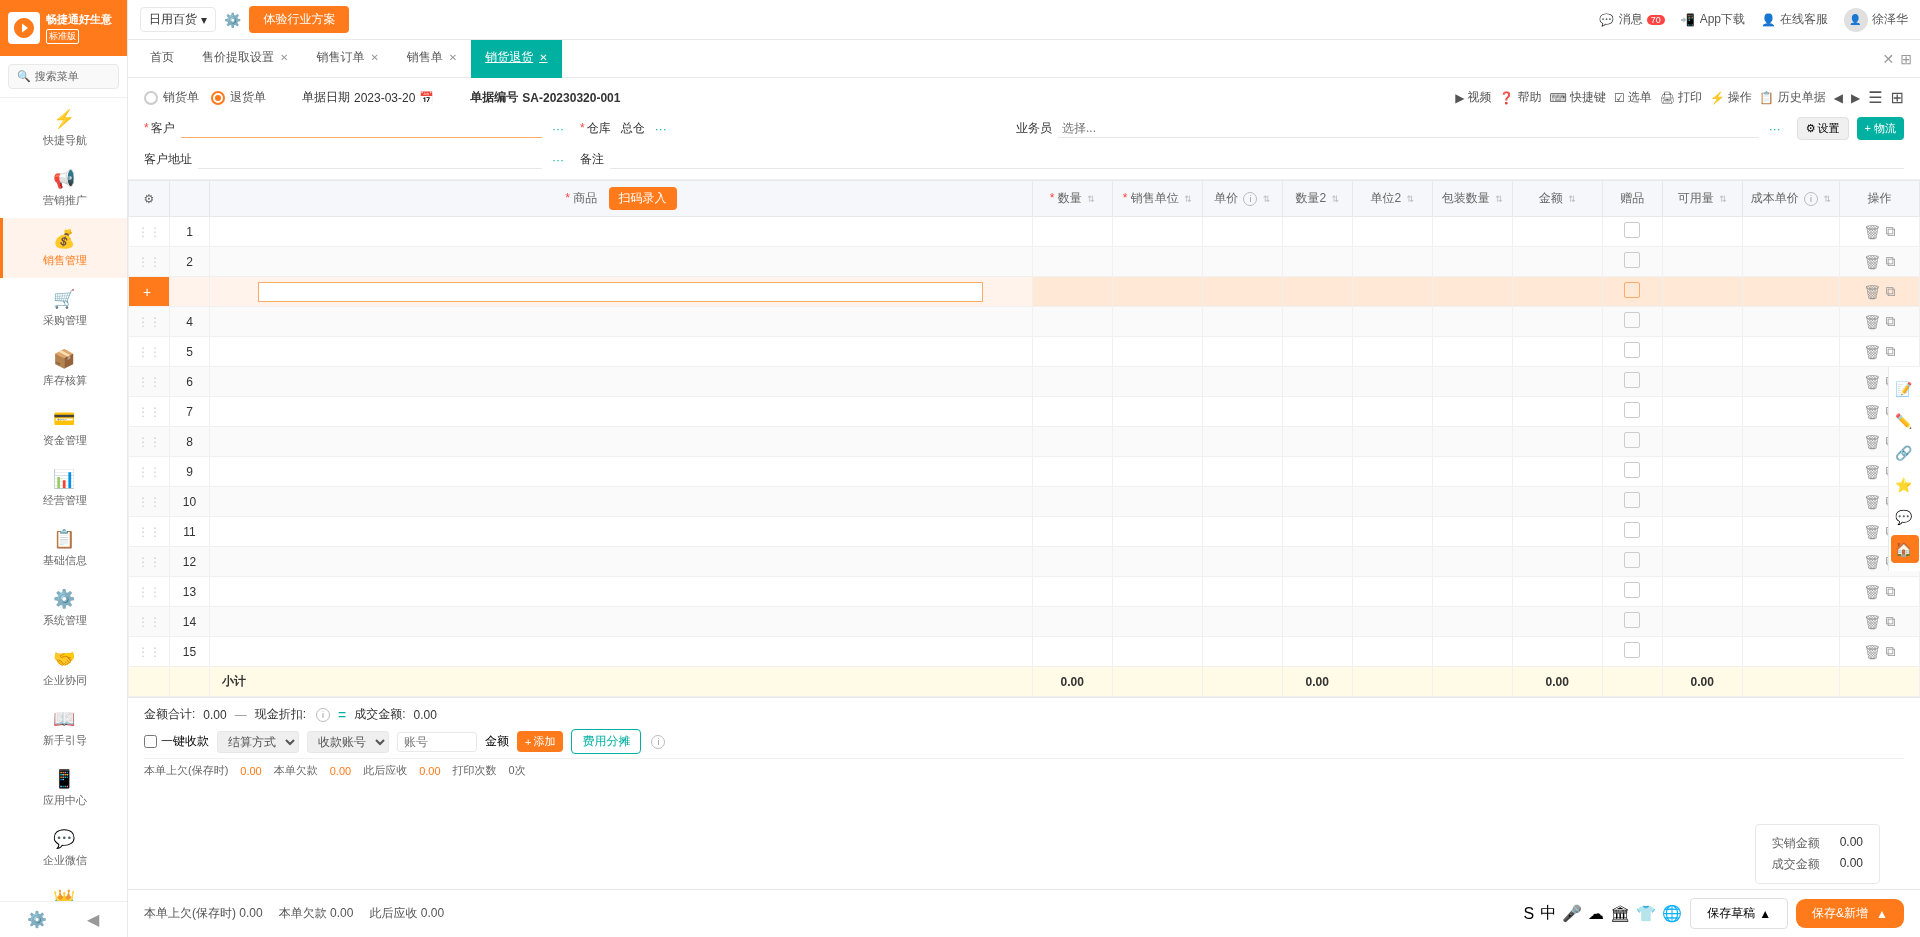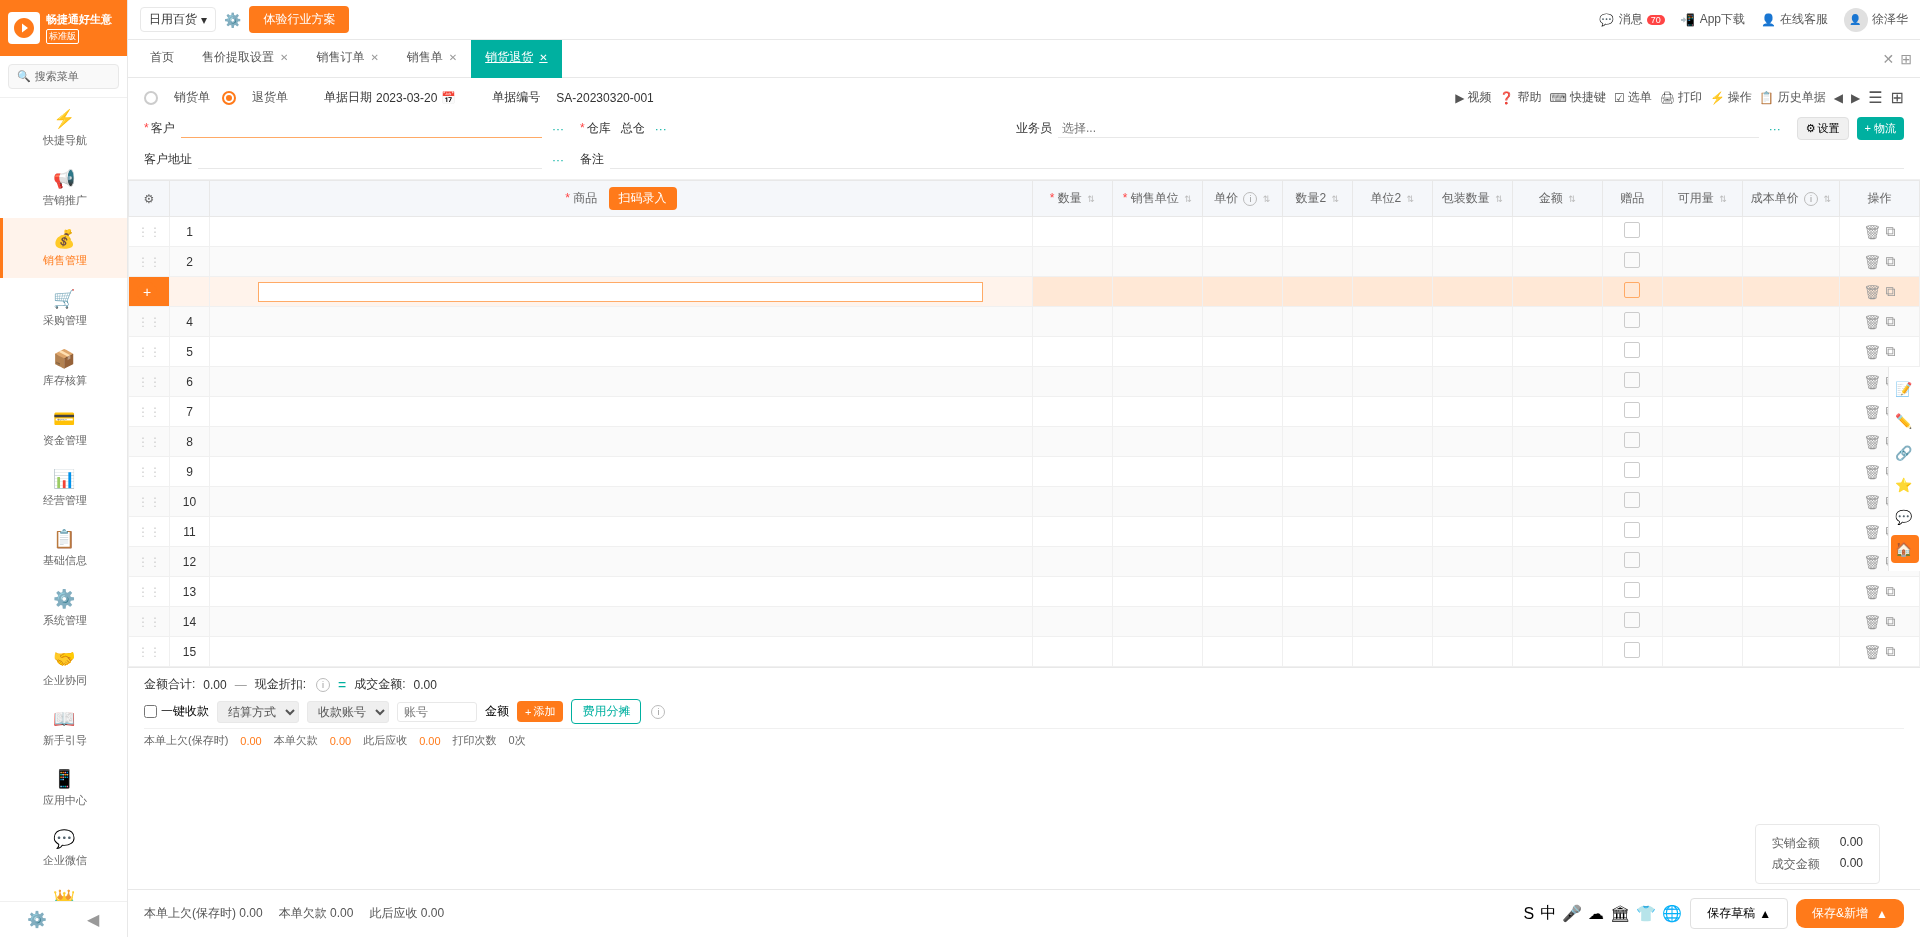--- a/index.html
+++ b/index.html
@@ -43,27 +43,27 @@
     .tabbar-actions { margin-left: auto; display: flex; align-items: center; gap: 6px; }
     .tabbar-action-btn { font-size: 14px; color: #999; cursor: pointer; }
 
     
     .content { flex: 1; overflow-y: auto; background: #fff; padding: 0; }
 
     
     .form-header { padding: 10px 16px 6px; border-bottom: 1px solid #f0f0f0; }
     .form-header-top { display: flex; align-items: center; gap: 16px; margin-bottom: 8px; }
     .radio-group { display: flex; align-items: center; gap: 12px; }
-    .radio-item { display: flex; align-items: center; gap: 16px; cursor: pointer; font-size: 12px; color: #555; }
+    .radio-item { display: flex; align-items: center; gap: 5px; cursor: pointer; font-size: 12px; color: #555; }
     .radio-circle { width: 14px; height: 14px; border-radius: 50%; border: 2px solid #ccc; display: flex; align-items: center; justify-content: center; }
     .radio-circle.checked { border-color: #ff7a1a; }
     .radio-circle.checked::after { content: ''; width: 6px; height: 6px; border-radius: 50%; background: #ff7a1a; }
     .form-date { display: flex; align-items: center; gap: 4px; font-size: 12px; color: #333; margin-left: 20px; }
     .form-date-val { color: #333; font-weight: 500; }
-    .form-id { display: flex; align-items: center; gap: 16px; font-size: 12px; color: #333; margin-left: 20px; }
+    .form-id { display: flex; align-items: center; gap: 4px; font-size: 12px; color: #333; margin-left: 20px; font-weight: bold; }
     .form-actions-right { margin-left: auto; display: flex; align-items: center; gap: 8px; font-size: 12px; color: #555; }
     .form-action-item { display: flex; align-items: center; gap: 3px; cursor: pointer; }
     .form-field { display: flex; align-items: center; gap: 6px; padding: 4px 0; flex: 1; }
     .form-field-label { color: #333; white-space: nowrap; font-size: 12px; }
     .required::before { content: '*'; color: #ff4444; margin-right: 2px; }
     .form-field-input { flex: 1; border: none; border-bottom: 1px solid #e8e8e8; padding: 2px 4px; font-size: 12px; color: #333; outline: none; }
     .form-field-dots { color: #00b0a0; font-size: 12px; cursor: pointer; margin-left: 4px; }
     .form-settings-btn { background: #f0f0f0; border: 1px solid #e0e0e0; border-radius: 4px; padding: 3px 8px; font-size: 11px; cursor: pointer; display: flex; align-items: center; gap: 2px; margin-left: auto; }
     .form-add-btn { background: #00b0a0; color: #fff; border: none; border-radius: 4px; padding: 3px 8px; font-size: 11px; cursor: pointer; margin-left: 4px; }
     .scan-btn { background: #ff7a1a; color: #fff; border: none; border-radius: 4px; padding: 3px 10px; font-size: 12px; cursor: pointer; }
@@ -748,20 +748,36 @@
               <td></td>
               <td></td>
               <td>
                 <div class="ops-btns">
                   <span class="op-btn">🗑</span>
                   <span class="op-btn">⧉</span>
                 </div>
               </td>
             </tr>
 
+          <tr class="subtotal-row">
+            <td class="col-gear"></td>
+            <td class="col-num"></td>
+            <td class="col-product" style="text-align:left; padding-left:12px;">小计</td>
+            <td class="col-qty">0.00</td>
+            <td class="col-unit"></td>
+            <td class="col-price"></td>
+            <td class="col-qty2">0.00</td>
+            <td class="col-unit2"></td>
+            <td class="col-pkg"></td>
+            <td class="col-amount">0.00</td>
+            <td class="col-gift"></td>
+            <td class="col-avail">0.00</td>
+            <td class="col-cost"></td>
+            <td class="col-ops"></td>
+          </tr>
         </tbody>
       </table>
     </div>
 
     <div class="form-footer">
       <div class="footer-top">
         <span>金额合计:</span>
         <span style="color:#333; font-weight:500;">0.00</span>
         <span class="footer-dash">—</span>
         <span>现金折扣:</span>

